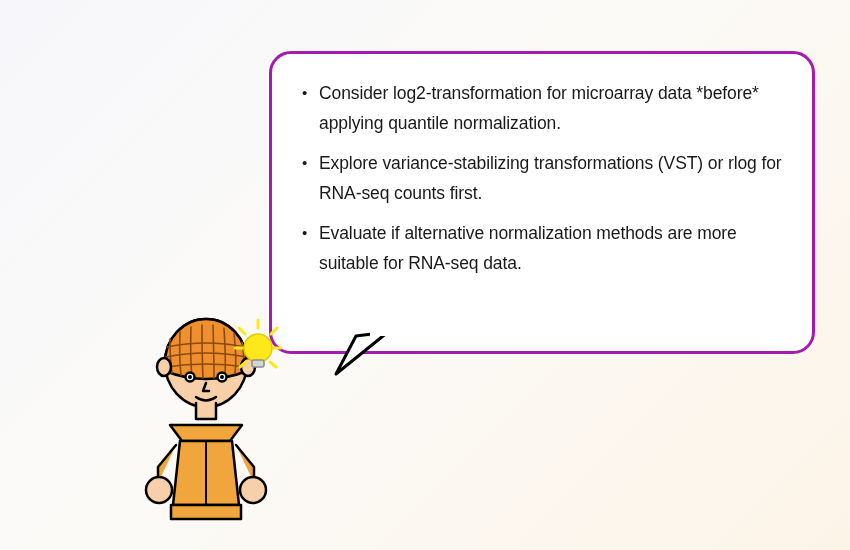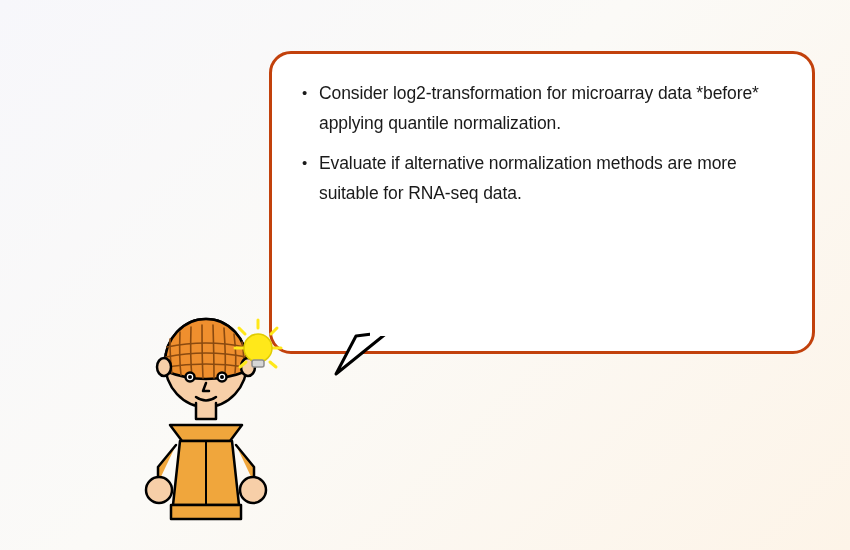--- a/index.html
+++ b/index.html
@@ -23,21 +23,21 @@
   }
 
   
   .bubble {
     position: absolute;
     left: 269px;
     top: 51px;
     width: 546px;
     height: 303px;
     background: #ffffff;
-    border: 3px solid #c2410c;
+    border: 3px solid #a21caf;
     border-radius: 22px;
     box-sizing: border-box;
     z-index: 3;
   }
   .bubble-inner {
     padding: 24px 26px 18px 30px;
   }
   ul.bullets {
     list-style: none;
     margin: 0;
@@ -95,20 +95,21 @@
 </style>
 </head>
 <body>
 
 <div id="canvas">
 
   <div class="bubble">
     <div class="bubble-inner">
       <ul class="bullets">
         <li>Consider log2-transformation for microarray data *before* applying quantile normalization.</li>
+        <li>Explore variance-stabilizing transformations (VST) or rlog for RNA-seq counts first.</li>
         <li>Evaluate if alternative normalization methods are more suitable for RNA-seq data.</li>
       </ul>
     </div>
   </div>
 
   <svg class="tail" viewBox="0 0 70 48">
     <polygon points="58,2 6,44 26,6" fill="#ffffff" stroke="#000000" stroke-width="3" stroke-linejoin="round"></polygon>
     <rect x="40" y="0" width="30" height="6" fill="#ffffff"></rect>
   </svg>
 

